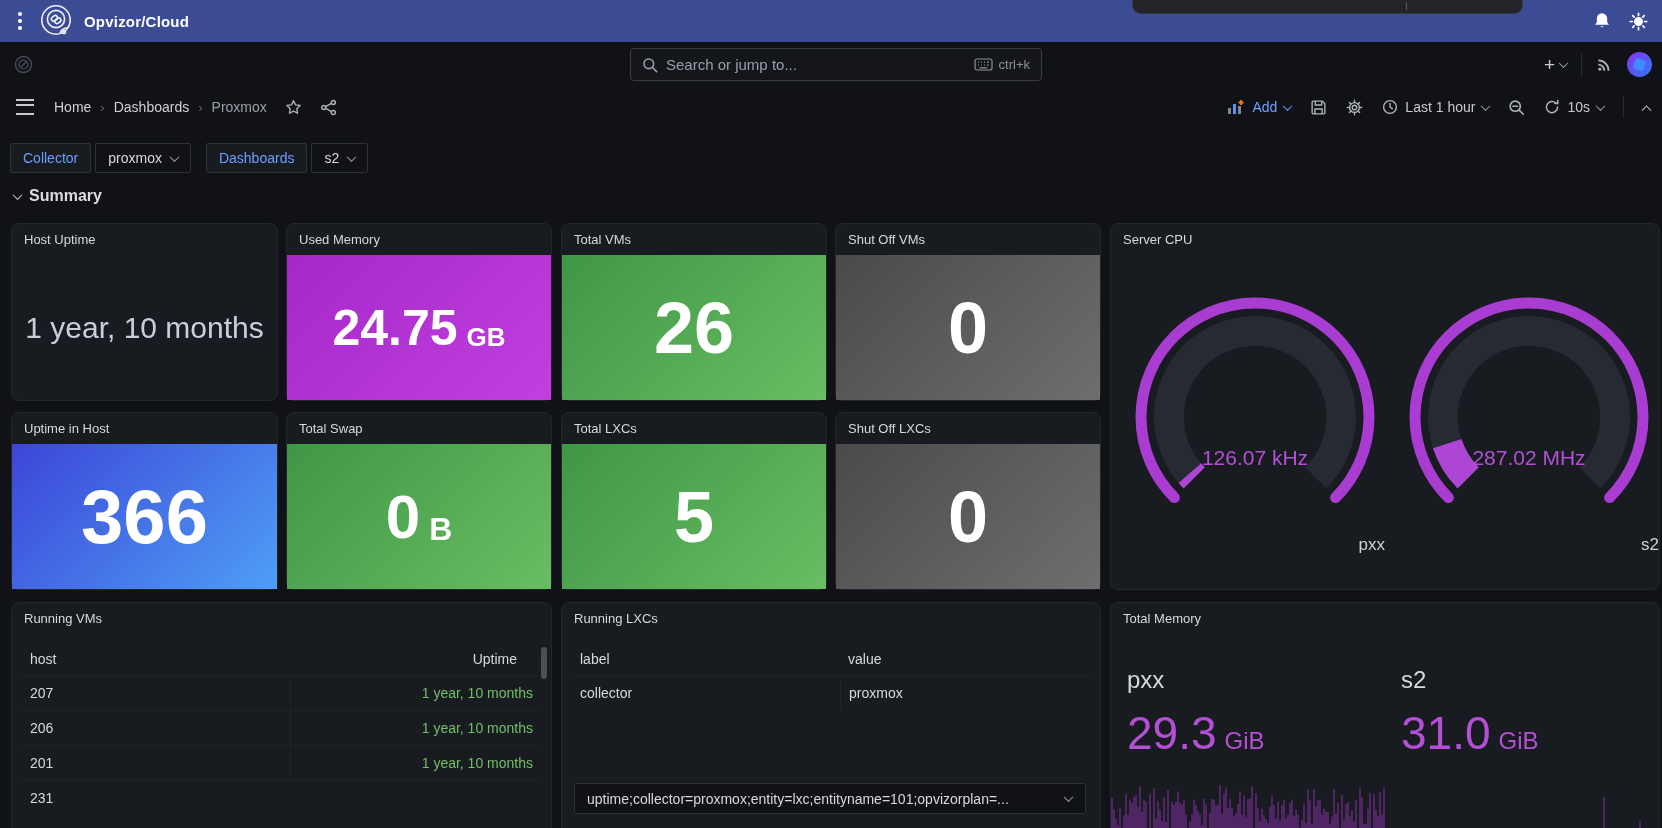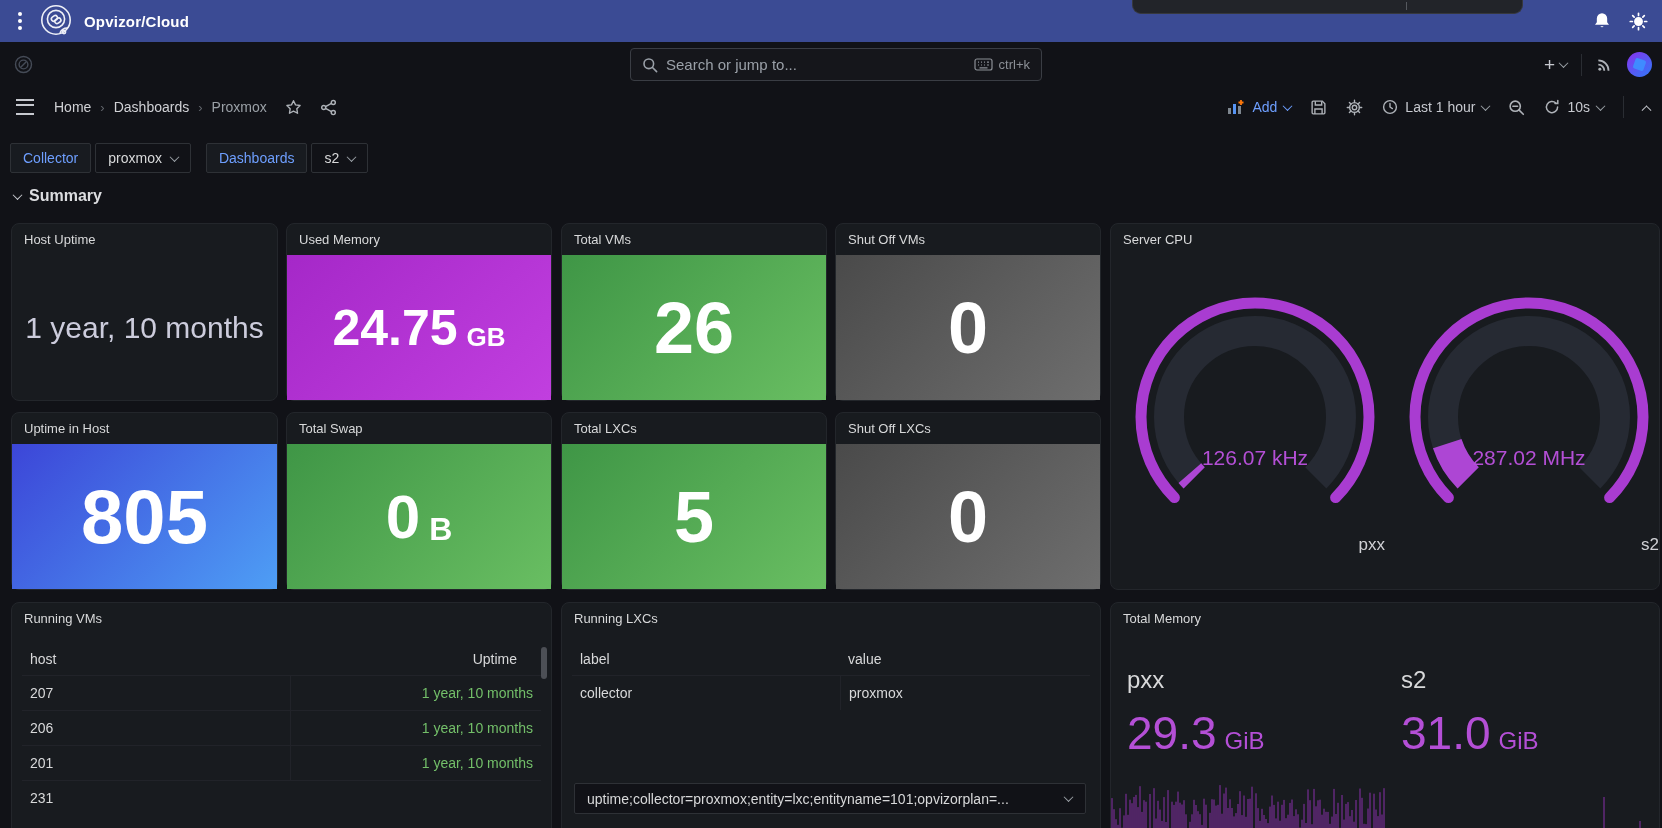--- a/index.html
+++ b/index.html
@@ -362,21 +362,21 @@
       </svg>
       <div class="g-label">s2</div>
     </div>
   </div>
 </div>
 
 <div class="panel" id="p-uptime-days">
   <div class="ptitle">Uptime in Host</div>
   <div class="statblock bg-blue">
     <span class="inner">
-        <span class="num" style="font-size:76px">805</span>
+        <span class="num" style="font-size:76px">366</span>
       </span>
   </div>
 </div>
 
 <div class="panel" id="p-total-swap">
   <div class="ptitle">Total Swap</div>
   <div class="statblock bg-green">
     <span class="inner">
         <span class="num" style="font-size:62px">0</span>
         <span class="unit" style="font-size:32px">B</span>

